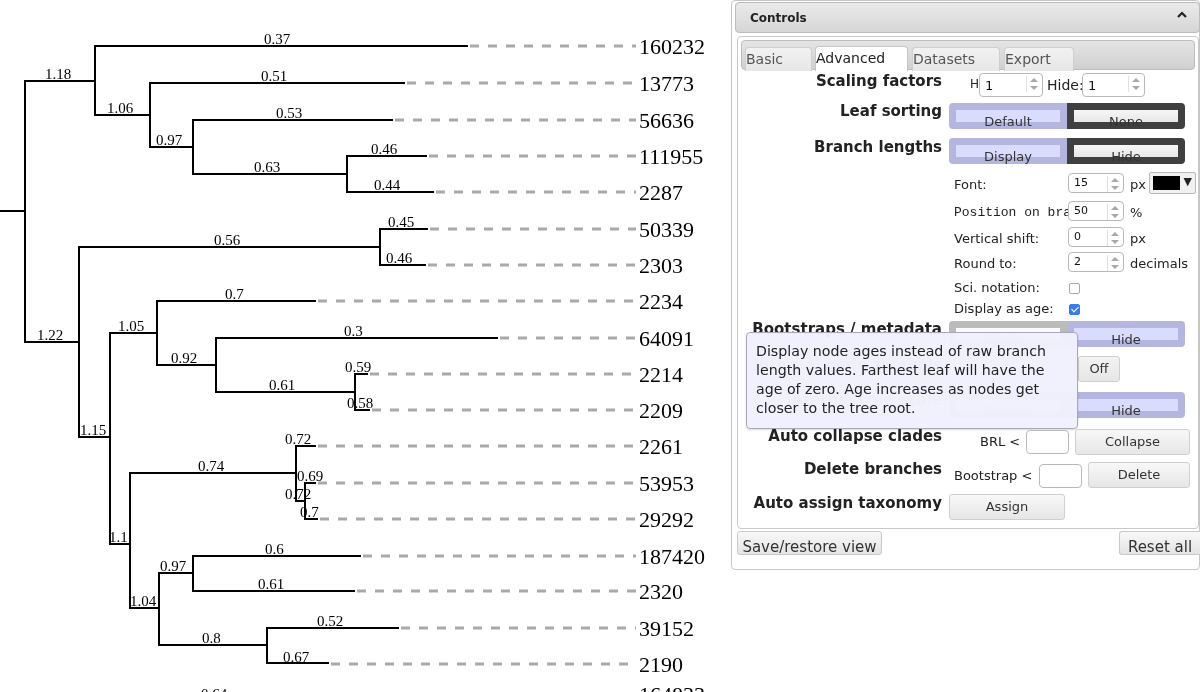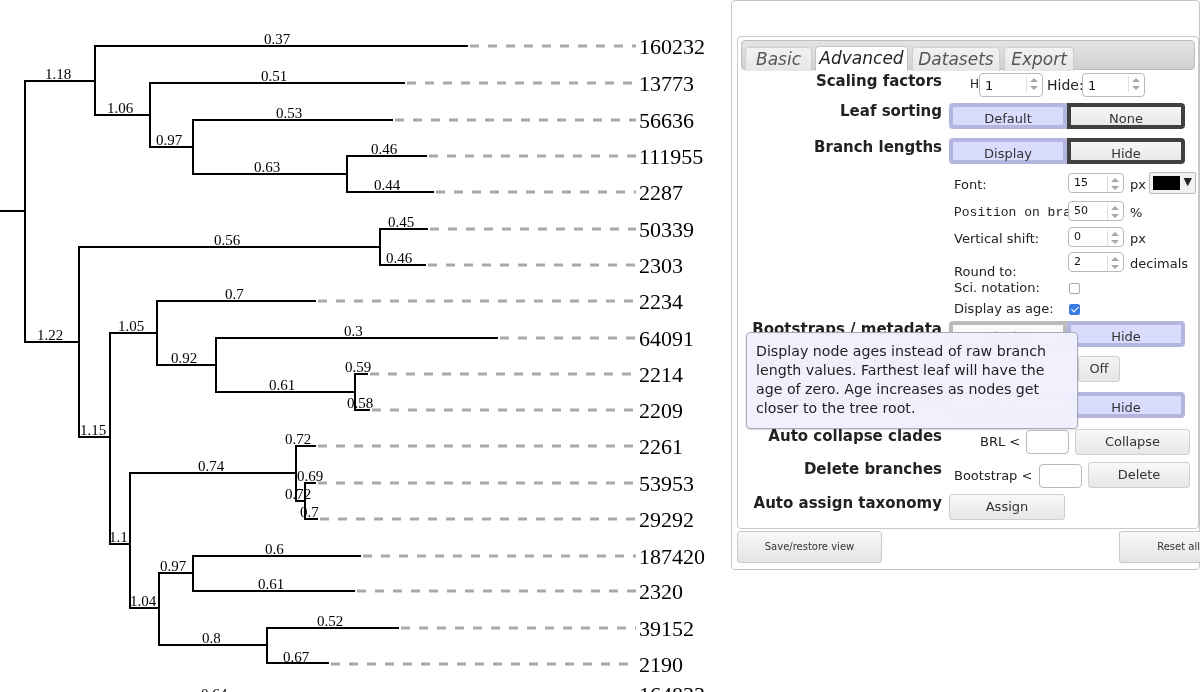--- a/index.html
+++ b/index.html
@@ -10,25 +10,25 @@
   .brl { font-size:15px; }
   .leaf { font-size:22px; }
 
   
   .panel { position:absolute; left:731px; top:0; width:469px; height:570px; background:#fff; border:1px solid #c5c5c5; border-radius:4px; box-sizing:border-box; }
   .panel-header { position:absolute; left:3px; top:1px; right:-1px; height:31px; background:linear-gradient(#eaeaea,#d6d6d6); border:1px solid #bcbcbc; border-radius:4px; box-sizing:border-box; }
   .panel-title { position:absolute; left:14px; top:8px; font-size:12px; font-weight:bold; color:#222; }
   .collapse-icon { position:absolute; right:10px; top:6px; width:14px; height:14px; font-size:11px; color:#222; text-align:center; }
   .panel-body { position:absolute; left:5px; top:35px; right:0; height:493px; border:1px solid #c9c9c9; border-radius:4px; box-sizing:border-box; }
   .tabbar { position:absolute; left:3px; top:3px; right:3px; height:30px; background:linear-gradient(#e4e4e4,#d0d0d0); border:1px solid #bdbdbd; border-radius:4px; box-sizing:border-box; }
-  .tab { position:absolute; top:6px; height:24px; background:linear-gradient(#f2f2f2,#e6e6e6); border:1px solid #cfcfcf; border-bottom:none; border-radius:4px 4px 0 0; box-sizing:border-box; font-size:17px; color:#555; text-align:center; line-height:22px;font-style:italic; }
+  .tab { position:absolute; top:6px; height:24px; background:linear-gradient(#f2f2f2,#e6e6e6); border:1px solid #cfcfcf; border-bottom:none; border-radius:4px 4px 0 0; box-sizing:border-box; font-size:14px; color:#555; text-align:left; line-height:22px; }
   .tab.active { background:#ffffff; color:#222; border-color:#c5c5c5; height:25px; top:5px; }
 
   .row-label { position:absolute; font-size:15px; font-weight:bold; color:#222; text-align:right; white-space:nowrap; }
-  .seg { position:absolute; height:26px; border:4px solid #404040; box-sizing:border-box; font-size:13px; color:#333; text-align:center; line-height:24px; background:linear-gradient(#f6f6f6,#e8e8e8); }
+  .seg { position:absolute; height:26px; border:7px solid #404040; box-sizing:border-box; font-size:13px; color:#333; text-align:center; line-height:24px; background:linear-gradient(#f6f6f6,#e8e8e8); }
   .seg.on { background:#dadcfe; border-color:#b4b6e0; }
   .seg.l { border-radius:4px 0 0 4px; }
   .seg.r { border-radius:0 4px 4px 0; }
   .btn { position:absolute; height:26px; border:1px solid #cfcfcf; border-radius:3px; box-sizing:border-box; font-size:13px; color:#333; text-align:center; line-height:24px; background:linear-gradient(#f8f8f8,#e6e6e6); }
   .small { position:absolute; font-size:13px; color:#222; white-space:nowrap; }
   .lbl { position:absolute; font-size:13px; color:#222; white-space:nowrap; }
   .spin { position:absolute; height:22px; border:1px solid #b9b9b9; border-radius:4px; box-sizing:border-box; background:#fff; }
   .spin .val { position:absolute; left:5px; top:3px; font-size:12px; color:#111; }
   .spin .arrows { position:absolute; right:3px; top:2px; width:12px; height:16px; border-left:1px solid #e0e0e0; }
   .spin .arrows .up, .spin .arrows .dn { position:absolute; left:3px; width:0; height:0; border-left:4px solid transparent; border-right:4px solid transparent; }
@@ -39,21 +39,21 @@
   .textbox { position:absolute; height:24px; border:1px solid #b9b9b9; border-radius:4px; box-sizing:border-box; background:#fff; }
   .checkbox { position:absolute; width:11px; height:11px; border:1px solid #a9a9a9; border-radius:2px; box-sizing:border-box; background:#fff; }
   .checkbox.checked { background:#3b7be4; border-color:#3b7be4; }
   .checkbox.checked::after { content:""; position:absolute; left:3px; top:0px; width:3px; height:6px; border:solid #fff; border-width:0 1.5px 1.5px 0; transform:rotate(45deg); }
   .colorpick { position:absolute; width:47px; height:22px; border:1px solid #b9b9b9; border-radius:2px; box-sizing:border-box; background:#f1f1f1; }
   .colorpick .sw { position:absolute; left:3px; top:3px; width:27px; height:14px; background:#000; }
   .colorpick .dd { position:absolute; right:3px; top:2px; font-size:11px; color:#222; }
   .faded { opacity:0.35; }
 
   .tooltip { position:absolute; left:746px; top:332px; width:332px; height:97px; background:rgba(240,240,253,0.96); border:1px solid #a8a8b8; border-radius:4px; box-sizing:border-box; padding:9px 9px; font-size:14.2px; line-height:19px; color:#222; box-shadow:0 1px 2px rgba(0,0,0,0.15); }
-  .footer-btn { position:absolute; height:32px; border:1px solid #c9c9c9; border-radius:3px; box-sizing:border-box; background:linear-gradient(#f8f8f8,#e4e4e4); font-size:10px; color:#333; line-height:30px; text-align:center; }
+  .footer-btn { position:absolute; height:24px; border:1px solid #c9c9c9; border-radius:3px; box-sizing:border-box; background:linear-gradient(#f8f8f8,#e4e4e4); font-size:15px; color:#333; line-height:30px; text-align:center; }
 </style>
 </head>
 <body>
 
 <div id="tree">
 <svg width="730" height="692" viewBox="0 0 730 692">
   <g stroke="#000" stroke-width="2" fill="none">
 
     <line x1="0" y1="211" x2="26" y2="211"></line>
     <line x1="25" y1="80" x2="25" y2="343"></line>
@@ -188,20 +188,28 @@
     <text x="258" y="589">0.61</text>
     <text x="202" y="643">0.8</text>
     <text x="317" y="626">0.52</text>
     <text x="283" y="662">0.67</text>
     <text x="201" y="699">0.64</text>
   </g>
 </svg>
 </div>
 
 <div class="panel">
+  <div class="panel-header">
+    <span class="panel-title">Controls</span>
+    <span class="collapse-icon">
+      <svg width="12" height="12" viewBox="0 0 12 12">
+          <path d="M2 8 L6 4 L10 8" stroke="#222" stroke-width="2.2" fill="none"></path>
+        </svg>
+    </span>
+  </div>
 
   <div class="panel-body">
     <div class="tabbar">
       <div class="tab" style="left:3px;width:67px;">Basic</div>
       <div class="tab active" style="left:73px;width:93px;">Advanced</div>
       <div class="tab" style="left:170px;width:88px;">Datasets</div>
       <div class="tab" style="left:262px;width:70px;">Export</div>
     </div>
   </div>
 </div>
@@ -259,21 +267,21 @@
 <div class="small" style="left:954px;top:231px;">Vertical shift:</div>
 <div class="spin small-s" style="left:1068px;top:227px;width:56px;">
   <span class="val">0</span>
   <span class="arrows">
       <span class="up"></span>
       <span class="dn"></span>
     </span>
 </div>
 <div class="small" style="left:1130px;top:231px;">px</div>
 
-<div class="small" style="left:954px;top:264px;">Round to:</div>
+<div class="small" style="left:954px;top:256px;">Round to:</div>
 <div class="spin small-s" style="left:1068px;top:252px;width:56px;">
   <span class="val">2</span>
   <span class="arrows">
       <span class="up"></span>
       <span class="dn"></span>
     </span>
 </div>
 <div class="small" style="left:1130px;top:256px;">decimals</div>
 
 <div class="small" style="left:954px;top:280px;">Sci. notation:</div>
@@ -303,13 +311,13 @@
 
 <div class="row-label" style="right:258px;top:460px;">Delete branches</div>
 <div class="lbl" style="left:954px;top:468px;">Bootstrap &lt;</div>
 <div class="textbox" style="left:1039px;top:464px;width:43px;"></div>
 <div class="btn" style="left:1088px;top:462px;width:102px;">Delete</div>
 
 <div class="row-label" style="right:258px;top:494px;">Auto assign taxonomy</div>
 <div class="btn" style="left:949px;top:494px;width:116px;">Assign</div>
 
 <div class="footer-btn" style="left:737px;top:531px;width:145px;">Save/restore view</div>
-<div class="footer-btn" style="left:1119px;top:531px;width:81px;border-right:none;border-radius:3px 0 0 3px;text-align:right;">Reset all</div>
+<div class="footer-btn" style="left:1119px;top:531px;width:81px;border-right:none;border-radius:3px 0 0 3px;">Reset all</div>
 
 </body></html>

